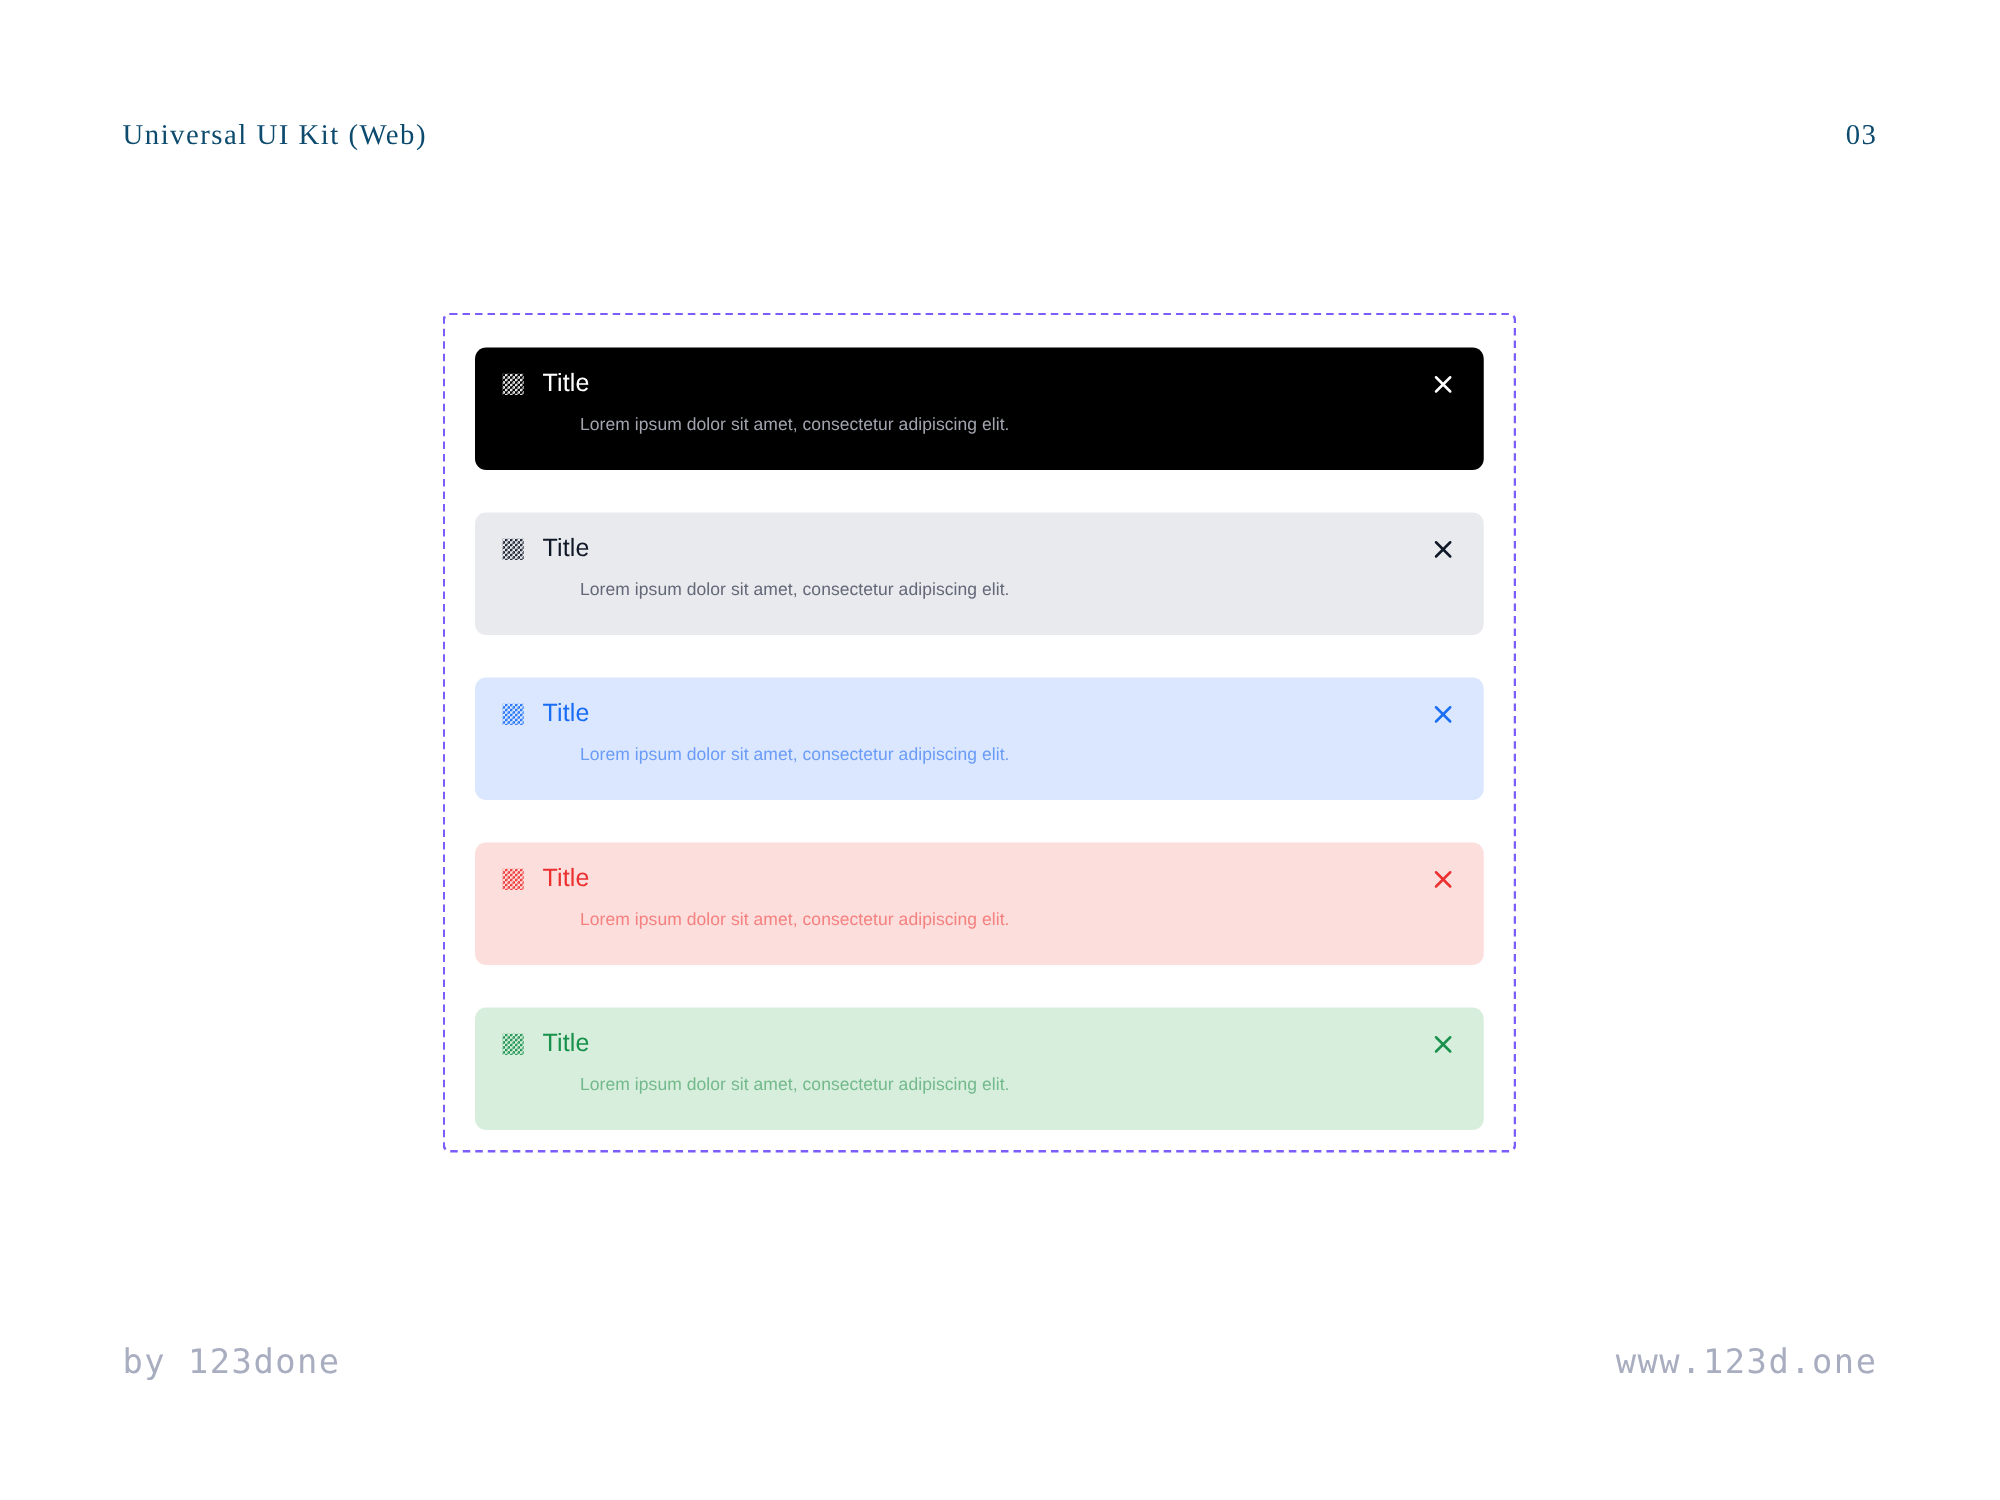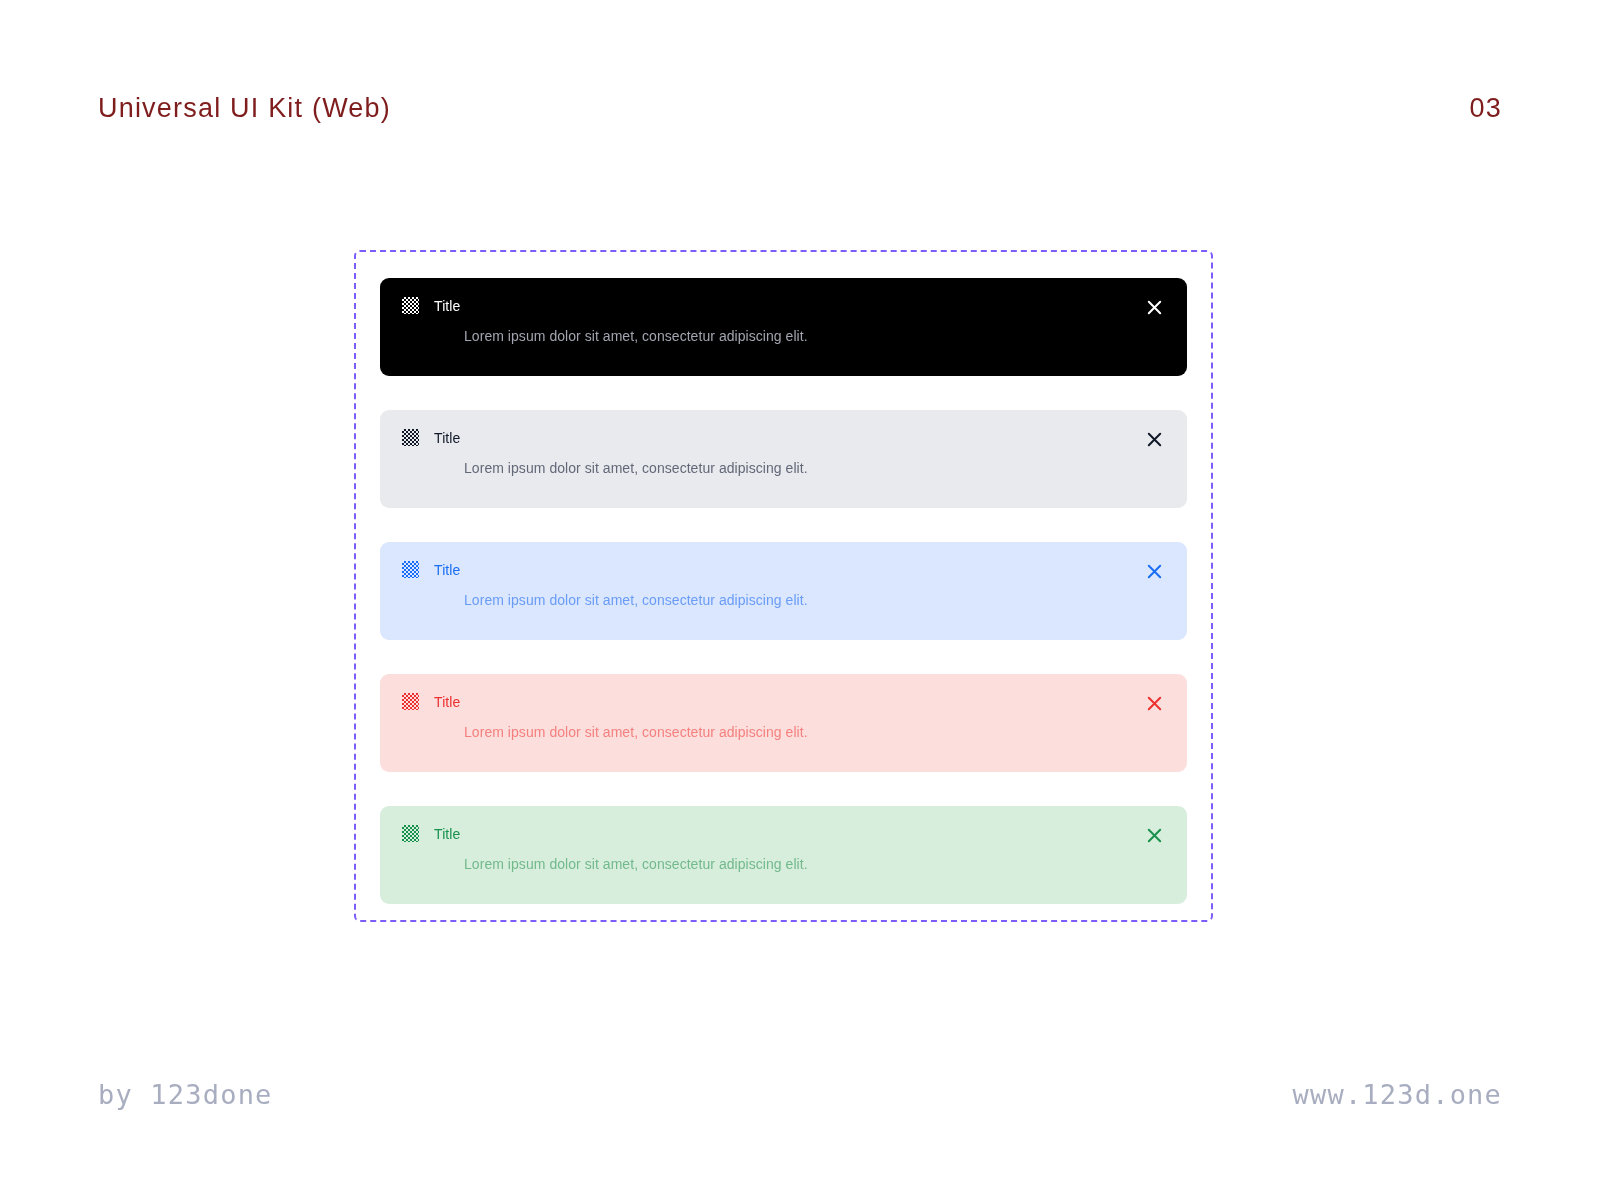--- a/index.html
+++ b/index.html
@@ -21,36 +21,35 @@
     top: 88px;
     left: 98px;
     right: 98px;
     height: 40px;
     display: flex;
     align-items: center;
     justify-content: space-between;
   }
   .header-title,
   .header-page {
-    font-family: Liberation Sans, sans-serif;
-    font-size: 27px;
+    font-family: Liberation Serif, serif;
+    font-size: 23px;
     letter-spacing: 1.2px;
-    color: #7f1d1d;
+    color: #0c4a6e;
     white-space: nowrap;
   }
 
   
   .page-footer {
     position: absolute;
     bottom: 86px;
     left: 98px;
     right: 98px;
     height: 40px;
     display: flex;
-    align-items: center;
     justify-content: space-between;
   }
   .footer-left,
   .footer-right {
     font-family: "DejaVu Sans Mono", "Liberation Mono", monospace;
     font-size: 27px;
     letter-spacing: 1.2px;
     color: #a8adc0;
     white-space: nowrap;
   }
@@ -90,21 +89,21 @@
     width: 17px;
     height: 17px;
     flex: 0 0 17px;
     background-image:
       linear-gradient(45deg, currentColor 25%, transparent 25%, transparent 75%, currentColor 75%),
       linear-gradient(45deg, currentColor 25%, transparent 25%, transparent 75%, currentColor 75%);
     background-size: 4px 4px;
     background-position: 0 0, 2px 2px;
   }
   .alert-title {
-    font-size: 14px;
+    font-size: 20px;
     line-height: 1;
     letter-spacing: 0.1px;
     white-space: nowrap;
   }
   .alert-body {
     margin-top: 14px;
     margin-left: 62px;
     font-size: 14px;
     line-height: 1.25;
     letter-spacing: 0.05px;

